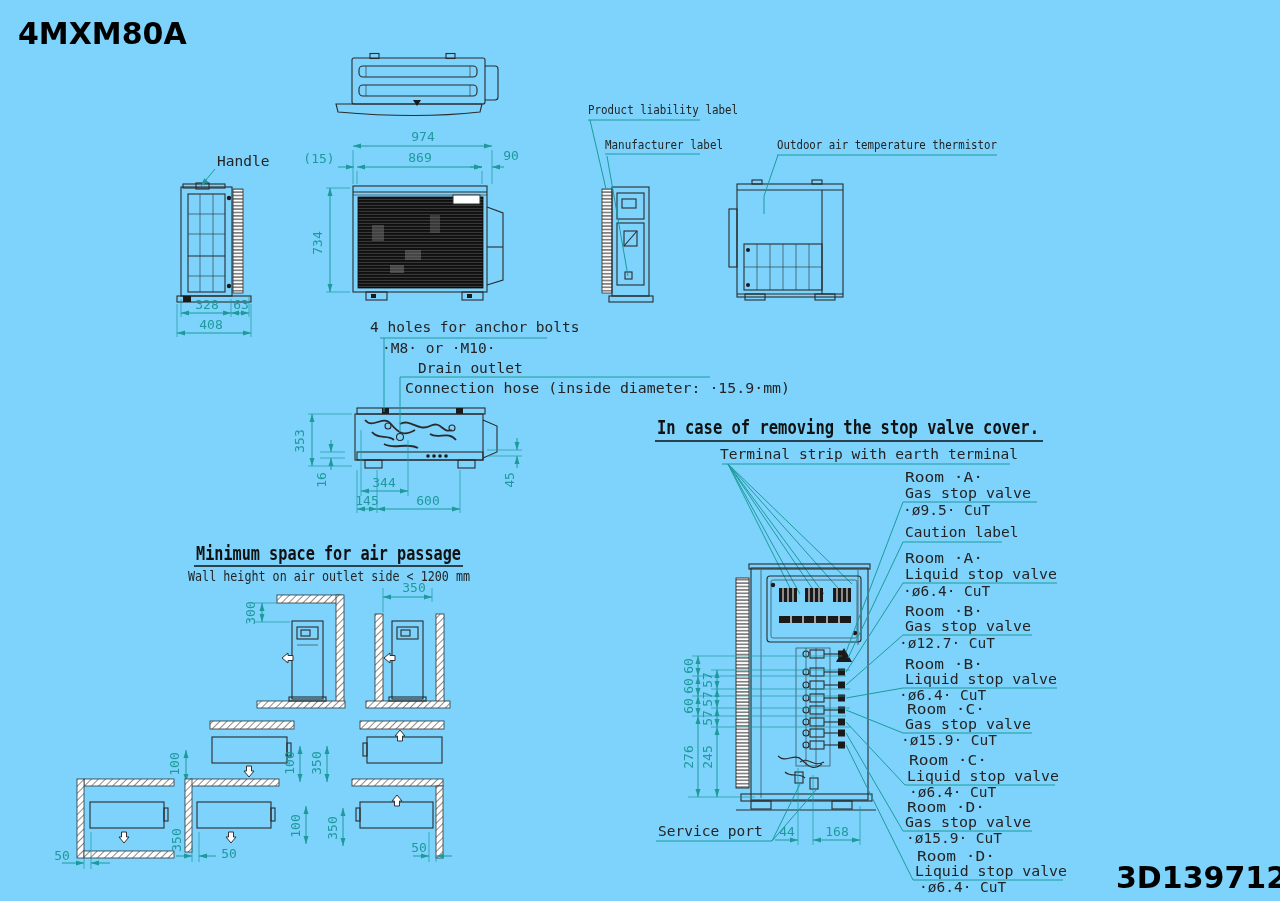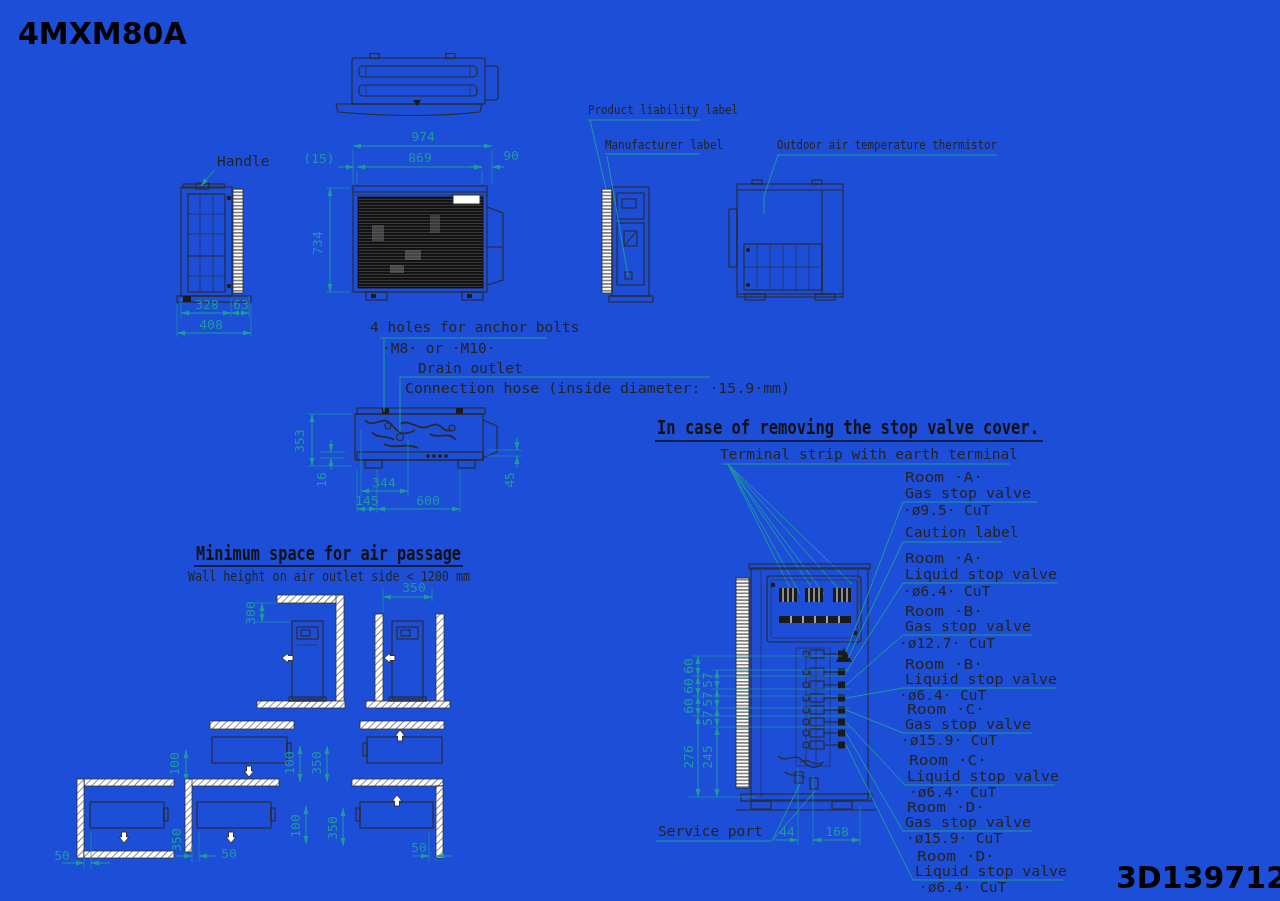--- a/index.html
+++ b/index.html
@@ -1,16 +1,16 @@
 <!DOCTYPE html>
 <html><head>
 <meta charset="utf-8">
 <style>
   html,body{margin:0;padding:0;background:#fff;}
-  #canvas{position:relative;width:1280px;height:901px;background:#1d4ed8;overflow:hidden;}
+  #canvas{position:relative;width:1280px;height:901px;background:#7dd3fc;overflow:hidden;}
   svg{position:absolute;left:0;top:0;}
   svg text{font-family:"DejaVu Sans Mono","Liberation Mono",monospace;}
   .ink{stroke:#2b2b2b;fill:none;stroke-width:1.1;}
   .ink2{stroke:#2b2b2b;fill:none;stroke-width:1.8;}
   .thin{stroke:#2b2b2b;fill:none;stroke-width:0.6;}
   .dim{stroke:#1E9A9C;fill:none;stroke-width:1;}
   .dimt{stroke:#1E9A9C;fill:none;stroke-width:0.7;}
   .da{marker-start:url(#ar);marker-end:url(#ar);}
   .de{marker-end:url(#ar);}
   .dt{fill:#1E9A9C;font-size:13px;text-anchor:middle;}

